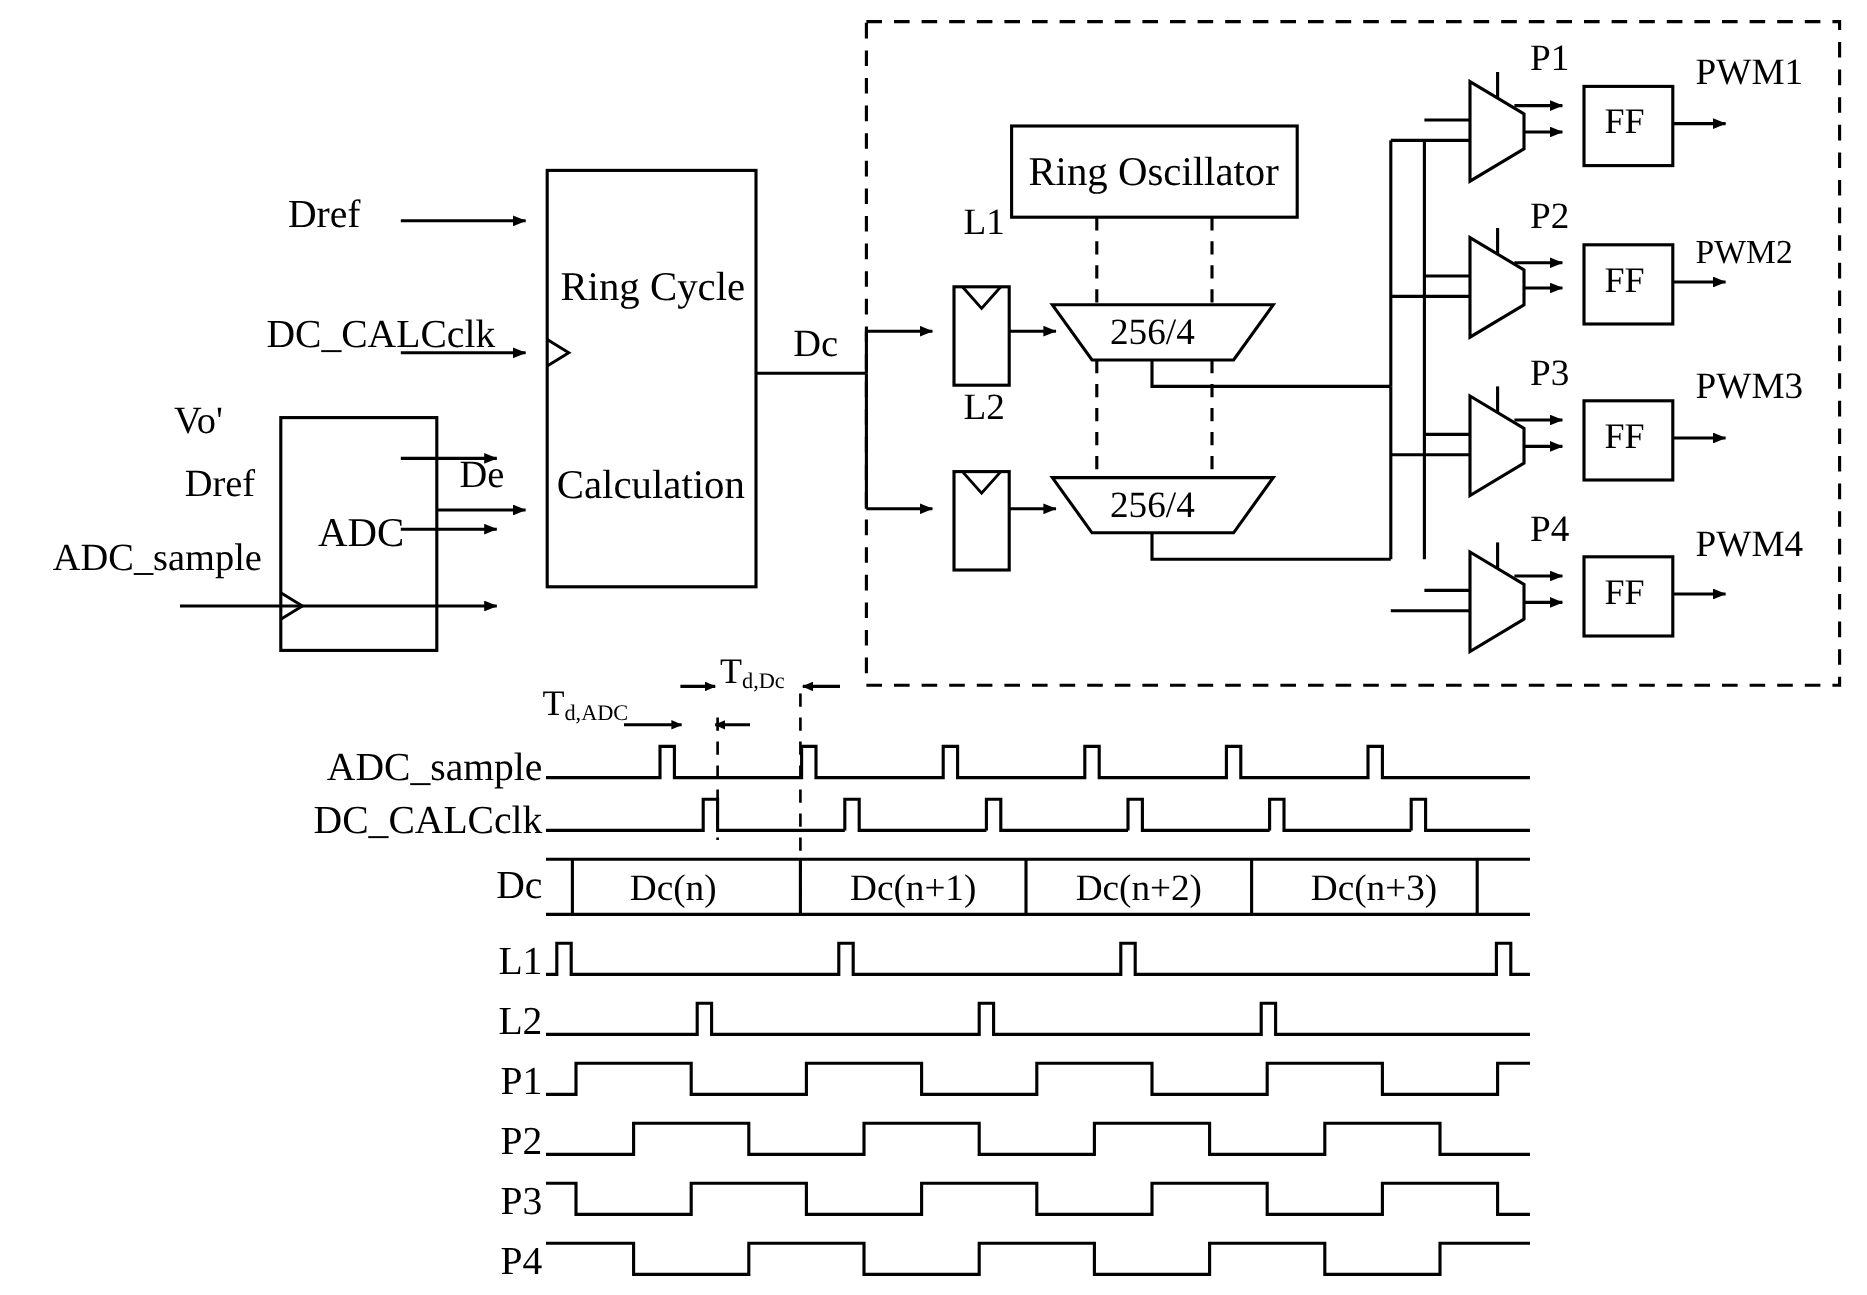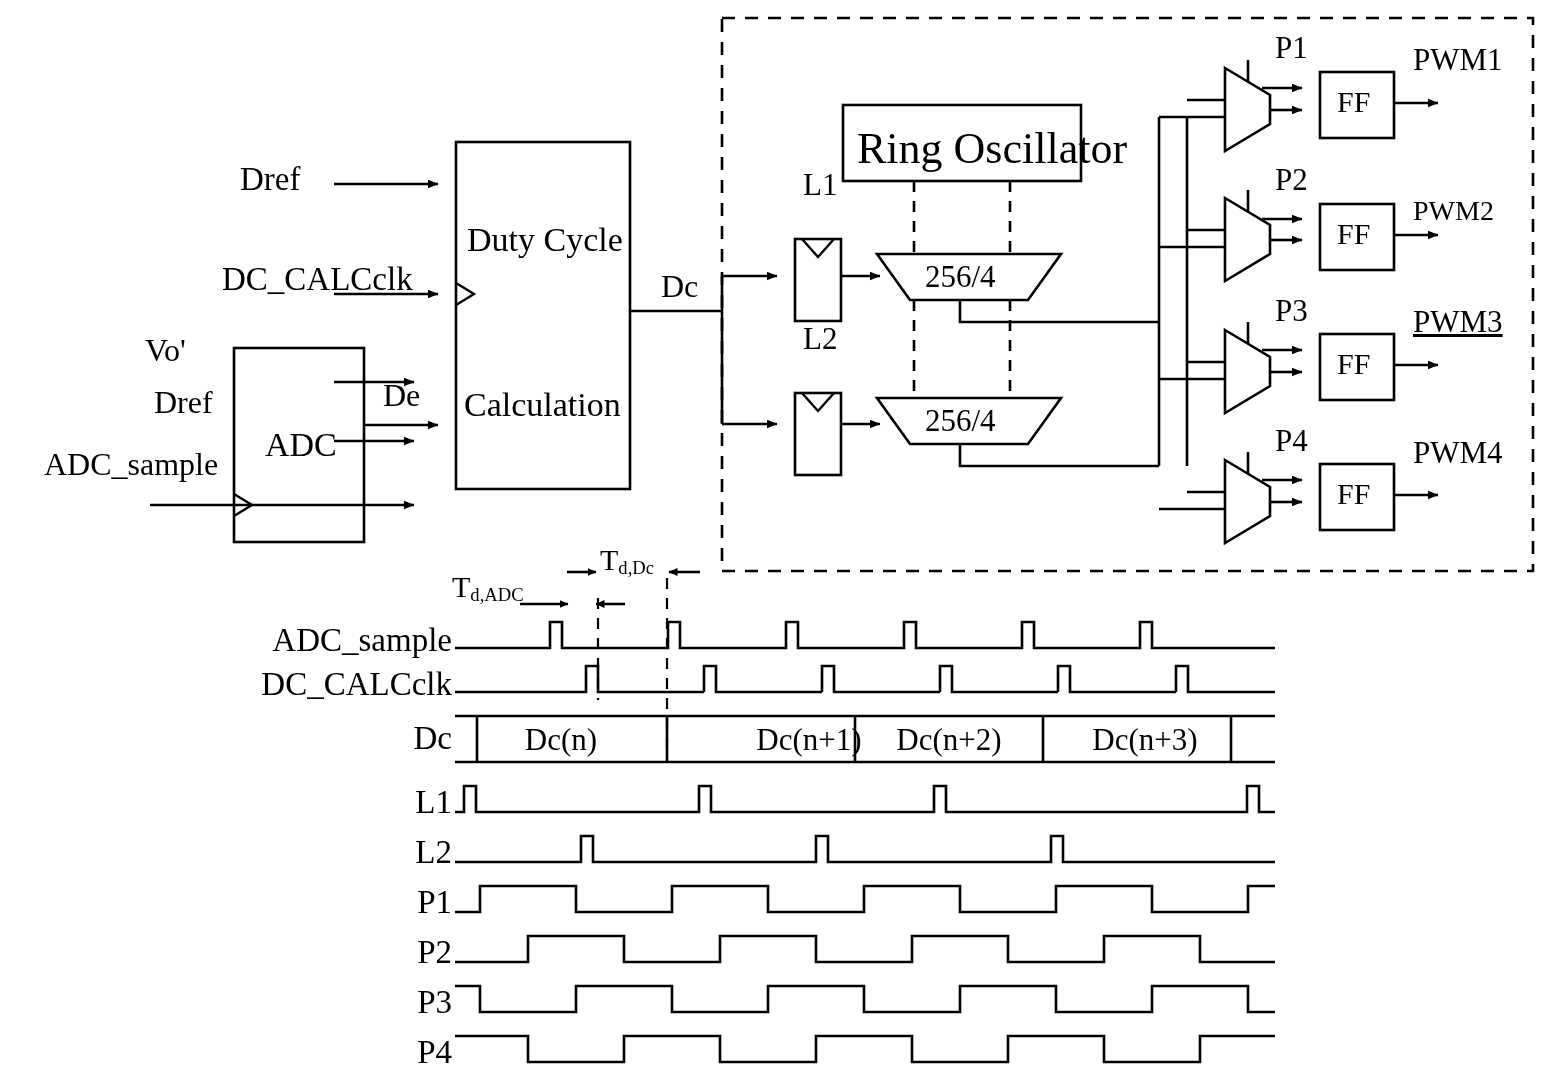--- a/index.html
+++ b/index.html
@@ -190,23 +190,23 @@
                L1248,1012 L1275,1012"></path>
 
       <path d="M455,1036 L528,1036 L528,1062 L624,1062 L624,1036 L720,1036
                L720,1062 L816,1062 L816,1036 L912,1036
                L912,1062 L1008,1062 L1008,1036 L1104,1036
                L1104,1062 L1200,1062 L1200,1036 L1275,1036"></path>
     </g>
   </svg>
 
   <div class="lbl" style="left:265px;top:428px;font-size:34px;">ADC</div>
-  <div class="lbl" style="left:467px;top:223px;font-size:34px;">Duty Cycle</div>
+  <div class="lbl" style="left:467px;top:223px;font-size:34px;">Ring Cycle</div>
   <div class="lbl" style="left:464px;top:344px;font-size:34px;margin-top:44px;">Calculation</div>
-  <div class="lbl" style="left:857px;top:127px;font-size:44px;">Ring Oscillator</div>
+  <div class="lbl" style="left:857px;top:127px;font-size:34px;">Ring Oscillator</div>
   <div class="lbl" style="left:925px;top:261px;font-size:31px;">256/4</div>
   <div class="lbl" style="left:925px;top:405px;font-size:31px;">256/4</div>
   <div class="lbl" style="left:1337px;top:87px;font-size:30px;">FF</div>
   <div class="lbl" style="left:1337px;top:219px;font-size:30px;">FF</div>
   <div class="lbl" style="left:1337px;top:349px;font-size:30px;">FF</div>
   <div class="lbl" style="left:1337px;top:479px;font-size:30px;">FF</div>
 
   <div class="lbl" style="left:240px;top:163px;font-size:33px;">Dref</div>
   <div class="lbl" style="left:222px;top:263px;font-size:33px;">DC_CALCclk</div>
   <div class="lbl" style="left:145px;top:334px;font-size:32px;">Vo'</div>
@@ -217,34 +217,34 @@
   <div class="lbl" style="left:803px;top:169px;font-size:31px;">L1</div>
   <div class="lbl" style="left:803px;top:323px;font-size:31px;">L2</div>
 
   <div class="lbl" style="left:1275px;top:32px;font-size:31px;">P1</div>
   <div class="lbl" style="left:1275px;top:164px;font-size:31px;">P2</div>
   <div class="lbl" style="left:1275px;top:295px;font-size:31px;">P3</div>
   <div class="lbl" style="left:1275px;top:425px;font-size:31px;">P4</div>
 
   <div class="lbl" style="left:1413px;top:44px;font-size:31px;">PWM1</div>
   <div class="lbl" style="left:1413px;top:176px;font-size:28px;margin-top:21px;">PWM2</div>
-  <div class="lbl" style="left:1413px;top:306px;font-size:31px;text-decoration:underline;">PWM3</div>
+  <div class="lbl" style="left:1413px;top:306px;font-size:31px;">PWM3</div>
   <div class="lbl" style="left:1413px;top:437px;font-size:31px;">PWM4</div>
 
   <div class="lbl" style="left:452px;top:572px;font-size:30px;"><span>T</span><span class="sub">d,ADC</span></div>
   <div class="lbl" style="left:600px;top:545px;font-size:30px;"><span>T</span><span class="sub">d,Dc</span></div>
 
   <div class="lbl" style="left:52px;top:624px;width:400px;text-align:right;font-size:33px;">ADC_sample</div>
   <div class="lbl" style="left:52px;top:668px;width:400px;text-align:right;font-size:33px;">DC_CALCclk</div>
   <div class="lbl" style="left:52px;top:722px;width:400px;text-align:right;font-size:33px;">Dc</div>
   <div class="lbl" style="left:52px;top:786px;width:400px;text-align:right;font-size:33px;">L1</div>
   <div class="lbl" style="left:52px;top:836px;width:400px;text-align:right;font-size:33px;">L2</div>
   <div class="lbl" style="left:52px;top:886px;width:400px;text-align:right;font-size:33px;">P1</div>
   <div class="lbl" style="left:52px;top:936px;width:400px;text-align:right;font-size:33px;">P2</div>
   <div class="lbl" style="left:52px;top:986px;width:400px;text-align:right;font-size:33px;">P3</div>
   <div class="lbl" style="left:52px;top:1036px;width:400px;text-align:right;font-size:33px;">P4</div>
 
   <div class="lbl" style="left:477px;top:724px;width:168px;text-align:center;font-size:31px;">Dc(n)</div>
-  <div class="lbl" style="left:667px;top:724px;width:188px;text-align:center;font-size:31px;padding-left:48px;">Dc(n+1)</div>
+  <div class="lbl" style="left:667px;top:724px;width:188px;text-align:center;font-size:31px;">Dc(n+1)</div>
   <div class="lbl" style="left:855px;top:724px;width:188px;text-align:center;font-size:31px;">Dc(n+2)</div>
   <div class="lbl" style="left:1043px;top:724px;width:204px;text-align:center;font-size:31px;">Dc(n+3)</div>
 
 </div>
 
 </body></html>

